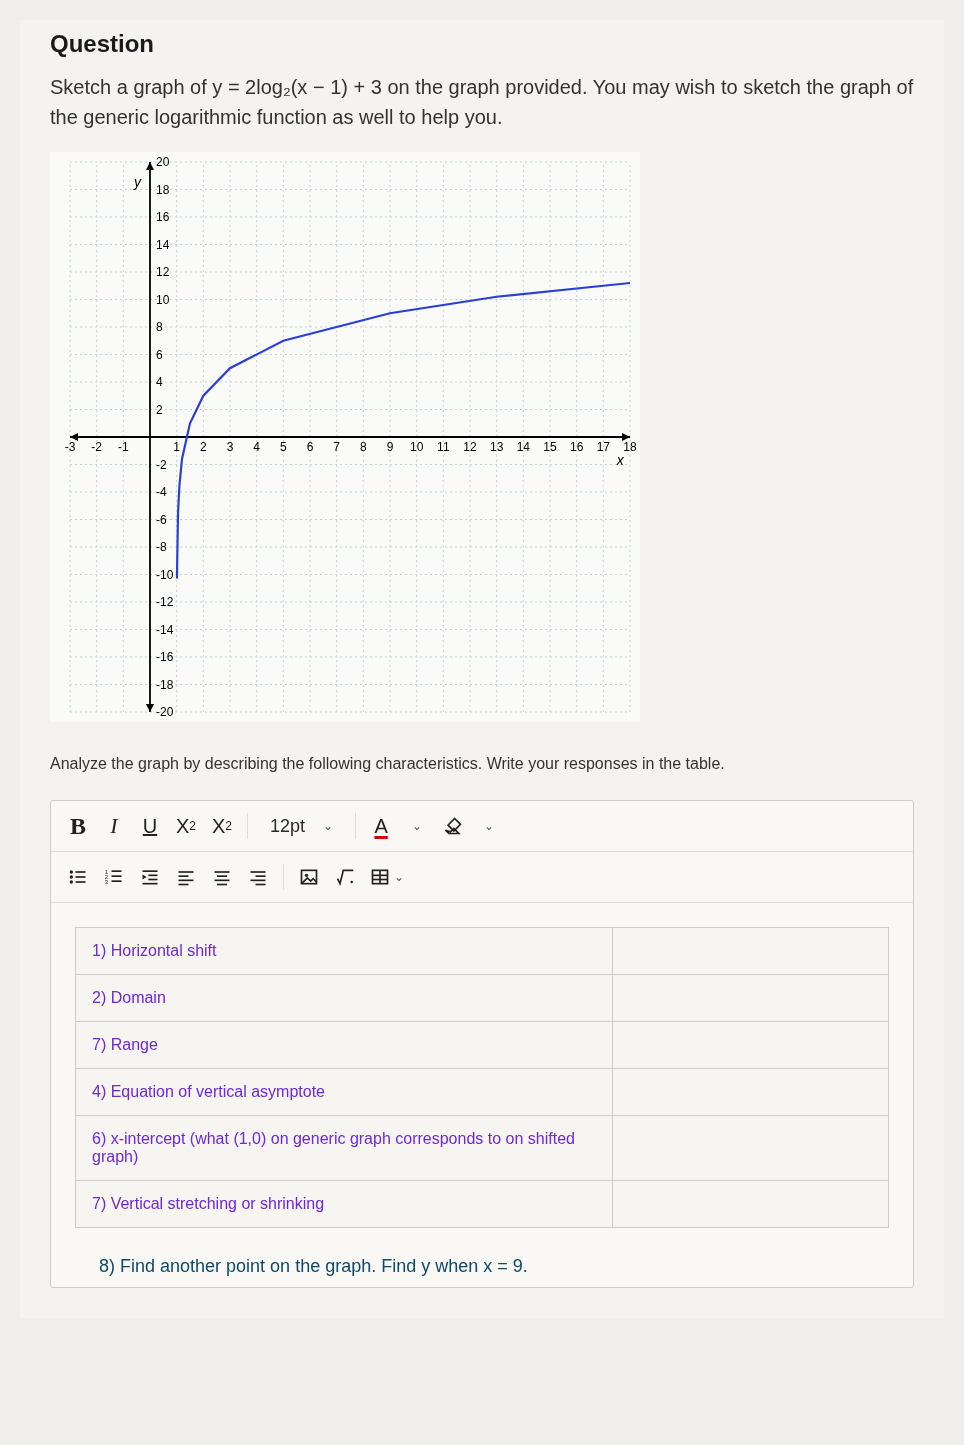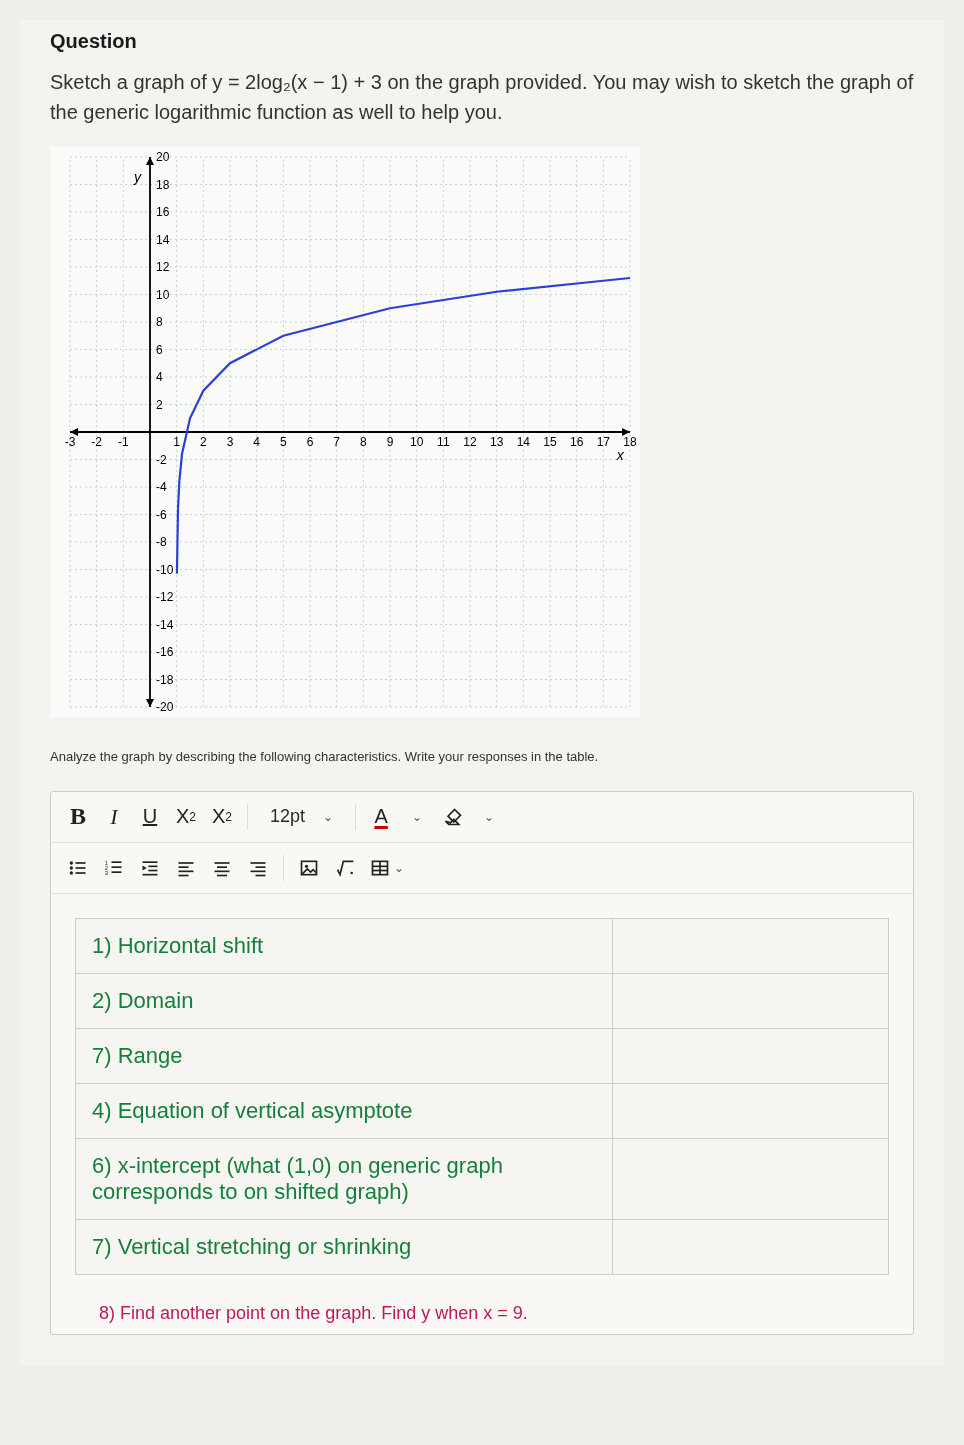--- a/index.html
+++ b/index.html
@@ -8,40 +8,40 @@
     background: #f0eeea;
     padding: 20px;
     width: 964px;
     color: #2a2a2a;
   }
   .page {
     background: #f5f3ef;
     padding: 10px 30px 30px 30px;
   }
   h2[data-name="question-heading"] {
-    font-size: 20px;
+    font-size: 24px;
     font-weight: bold;
     color: #1a1a1a;
     margin-bottom: 14px;
   }
   .prompt {
     font-size: 20px;
     line-height: 1.5;
     color: #333;
     margin-bottom: 20px;
   }
   .chart-wrap {
     background: #fafaf8;
     width: 590px;
     height: 570px;
     position: relative;
     margin-bottom: 30px;
   }
   .analyze-text {
-    font-size: 13px;
+    font-size: 16px;
     line-height: 1.5;
     color: #333;
     margin-bottom: 24px;
   }
 
   
   .editor {
     border: 1px solid #ccc;
     background: #f9f8f5;
     border-radius: 3px;
@@ -94,30 +94,30 @@
     padding: 24px 24px 10px 24px;
   }
   table.answer {
     width: 100%;
     border-collapse: collapse;
     border: 1px dashed #bbb;
   }
   table.answer td {
     border: 1px solid #ccc;
     padding: 14px 16px;
-    font-size: 22px;
-    color: #15803d;
+    font-size: 16px;
+    color: #6d28d9;
     background: #f7f5f1;
   }
   table.answer td.ans { width: 34%; }
 
   .final-q {
     margin-top: 28px;
     font-size: 18px;
-    color: #be185d;
+    color: #0c4a6e;
     padding-left: 24px;
   }
 </style>
 </head>
 <body>
 
 <div class="page" data-name="page-container">
 
   <h2 data-name="question-heading">Question</h2>
 

